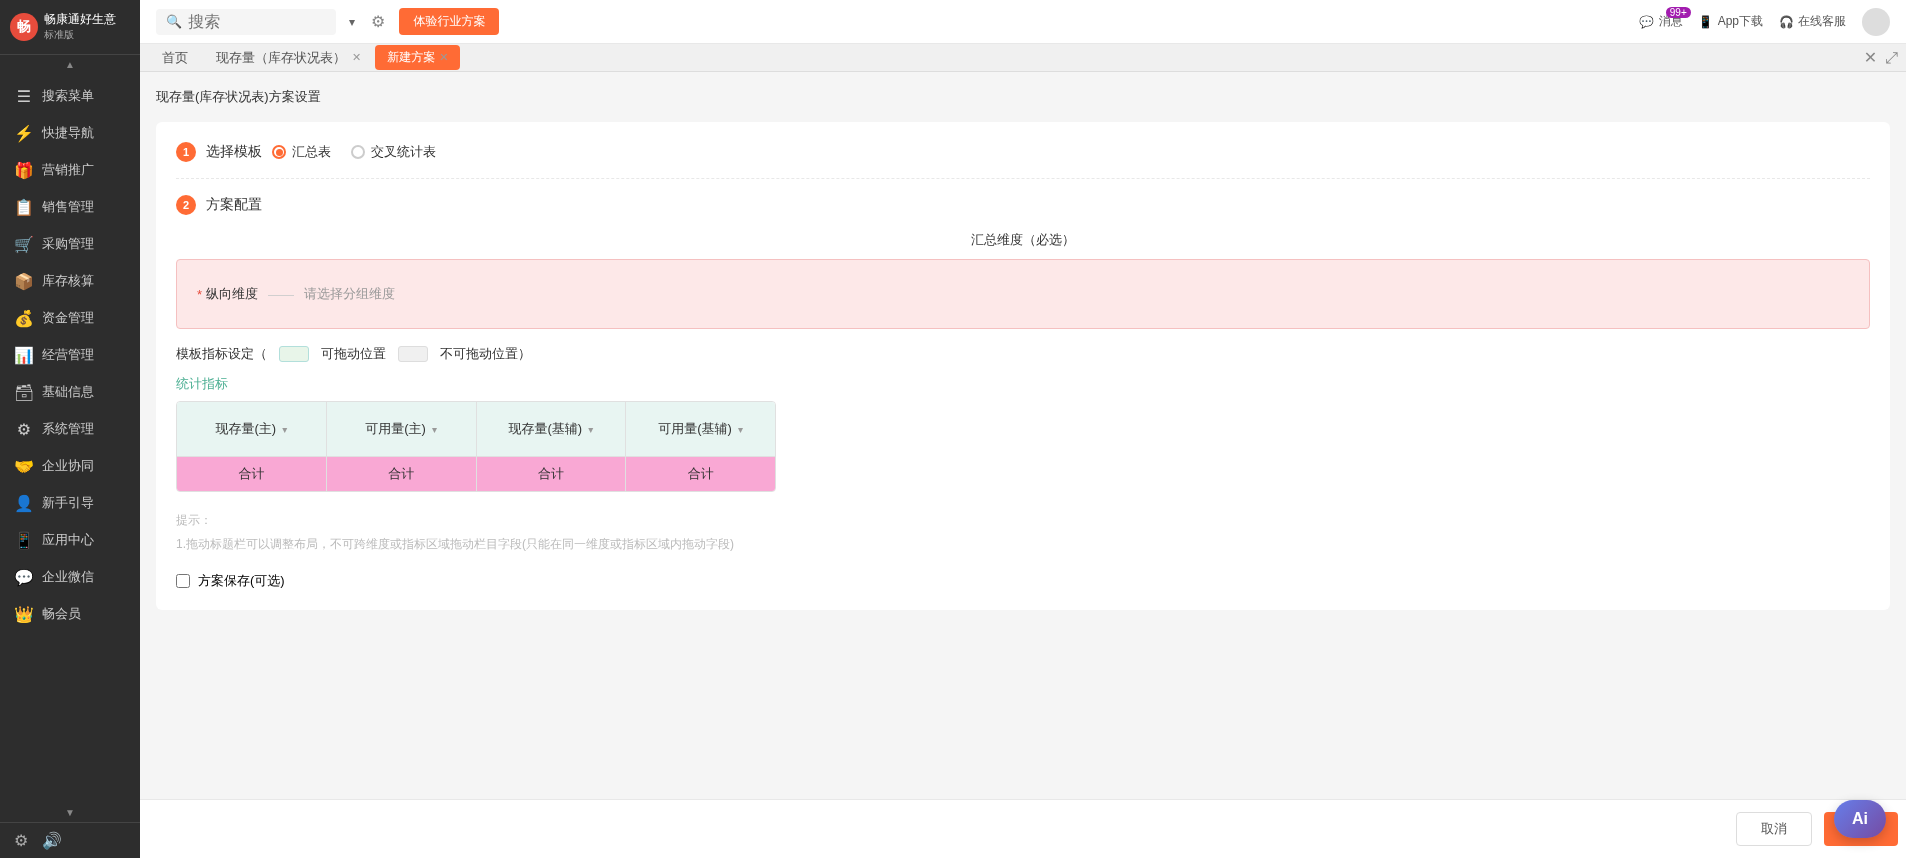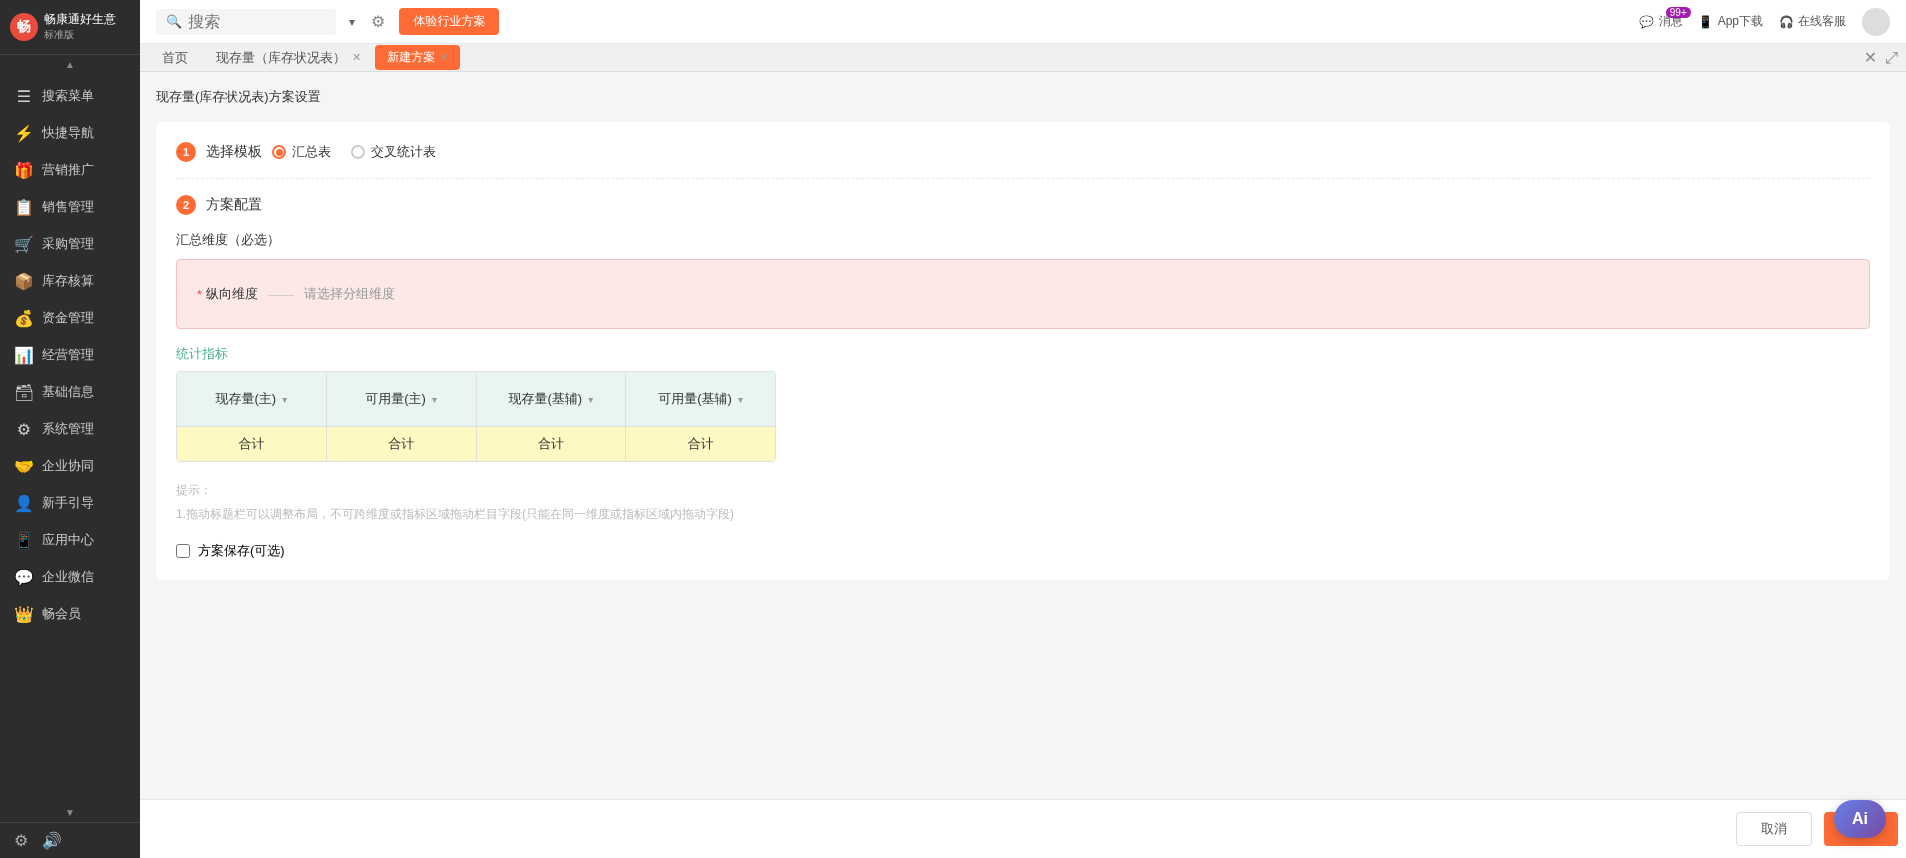--- a/index.html
+++ b/index.html
@@ -117,21 +117,21 @@
     .radio-circle {
       width: 14px; height: 14px; border-radius: 50%; border: 2px solid #ccc;
       display: flex; align-items: center; justify-content: center;
     }
     .radio-circle.checked { border-color: #ff6b35; }
     .radio-circle.checked::after { content: ''; width: 7px; height: 7px; background: #ff6b35; border-radius: 50%; }
 
     .divider { border: none; border-top: 1px dashed #e8e8e8; margin: 16px 0; }
 
     
-    .sub-label { font-size: 13px; color: #333; margin-bottom: 10px; }
+    .sub-label { font-size: 13px; color: #333; margin-bottom: 10px; text-align: center; }
 
     
     .dim-area {
       background: #fde8e8; border: 1px solid #f5c0c0; border-radius: 4px;
       padding: 20px 20px; margin-bottom: 16px; min-height: 70px;
       display: flex; align-items: center;
     }
     .dim-required { color: #e74c3c; font-size: 13px; margin-right: 4px; }
     .dim-label { color: #333; font-size: 13px; }
     .dim-line { color: #ccc; margin: 0 10px; }
@@ -147,21 +147,21 @@
 
     
     .stats-label { font-size: 13px; color: #4caf93; margin-bottom: 8px; font-weight: 500; }
     .stats-table { border: 1px solid #e0e0e0; border-radius: 4px; overflow: hidden; width: 600px; }
     .stats-table-header { display: flex; background: #e8f5f2; }
     .stats-table-header .col {
       flex: 1; padding: 18px 12px; font-size: 13px; color: #333;
       border-right: 1px solid #e0e0e0; display: flex; align-items: center; justify-content: center; gap: 6px;
     }
     .stats-table-header .col:last-child { border-right: none; }
-    .stats-table-row { display: flex; background: #fef9c3; border-top: 1px solid #e0e0e0; }
+    .stats-table-row { display: flex; background: #f9a8d4; border-top: 1px solid #e0e0e0; }
     .stats-table-row .col {
       flex: 1; padding: 8px 12px; font-size: 13px; color: #333; text-align: center;
       border-right: 1px solid #e0e0e0;
     }
     .stats-table-row .col:last-child { border-right: none; }
     .col-arrow { font-size: 10px; color: #999; }
 
     
     .tips { margin-top: 16px; font-size: 12px; color: #bbb; line-height: 2; }
 
@@ -361,20 +361,27 @@
 
       <div class="sub-label">汇总维度（必选）</div>
 
       <div class="dim-area">
         <span class="dim-required">*</span>
         <span class="dim-label">纵向维度</span>
         <span class="dim-line">——</span>
         <span class="dim-placeholder">请选择分组维度</span>
       </div>
 
+      <div class="indicator-row">
+        <span>模板指标设定（</span>
+        <div class="indicator-box"></div>
+        <span>可拖动位置</span>
+        <div class="indicator-box gray"></div>
+        <span>不可拖动位置）</span>
+      </div>
 
       <div class="stats-label">统计指标</div>
       <div class="stats-table" id="stats-table">
         <div class="stats-table-header" id="stats-header">
             <div class="col">
               <span>现存量(主)</span>
               <span class="col-arrow">▾</span>
             </div>
             <div class="col">
               <span>可用量(主)</span>

